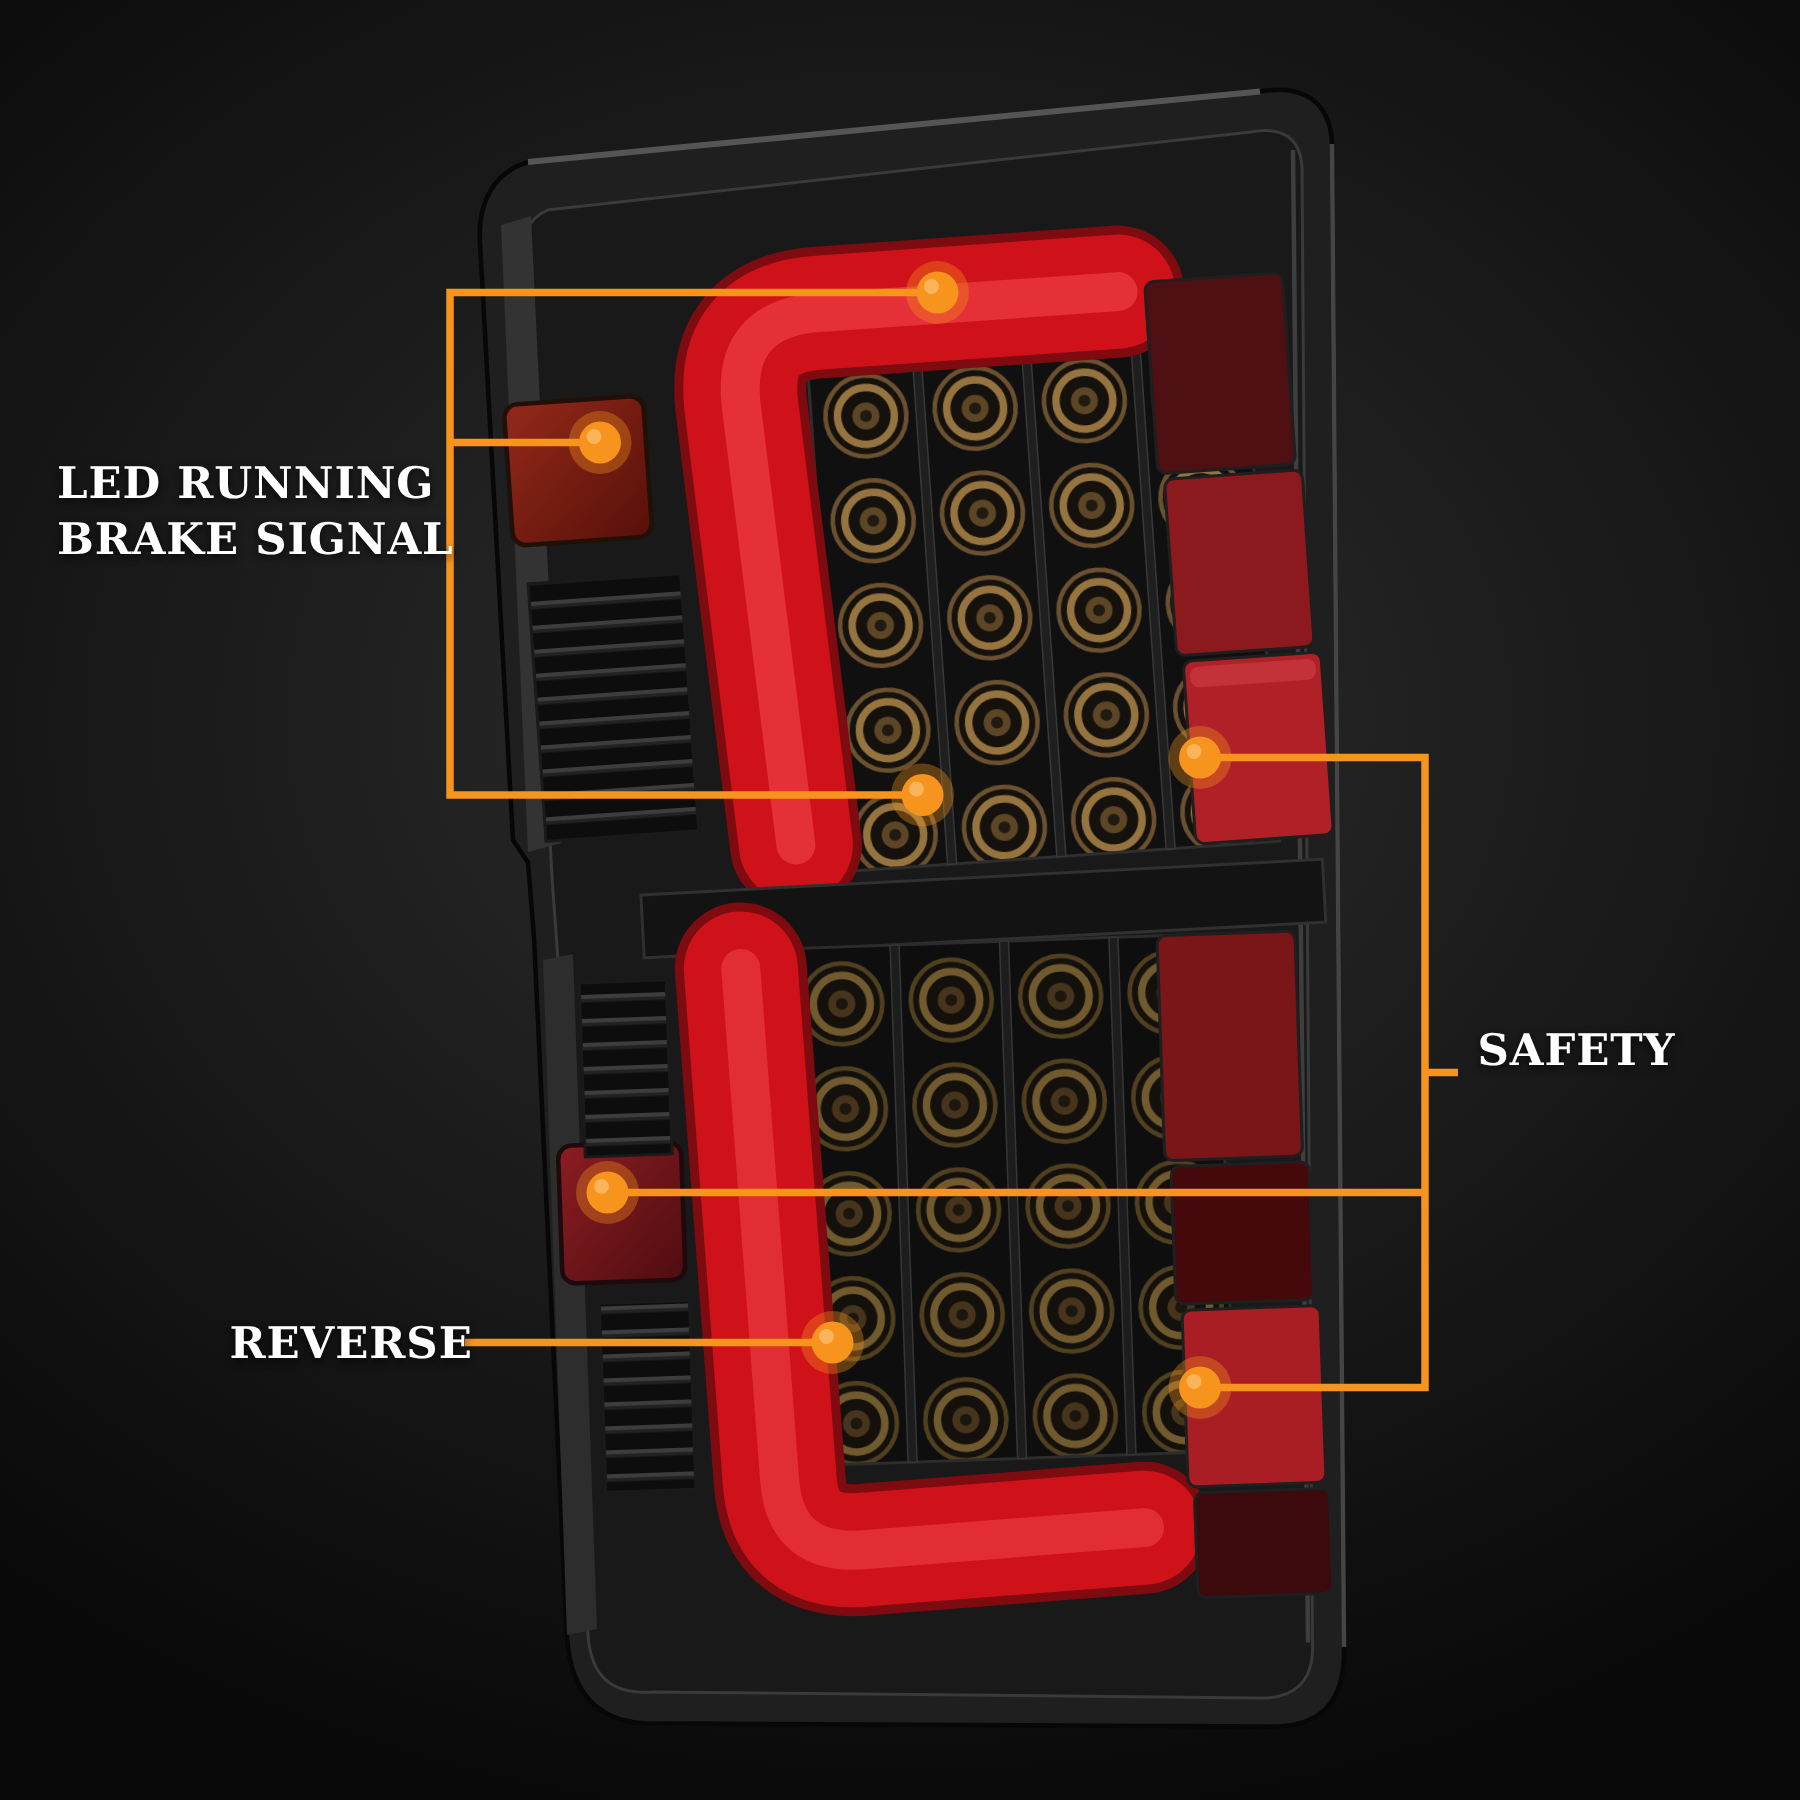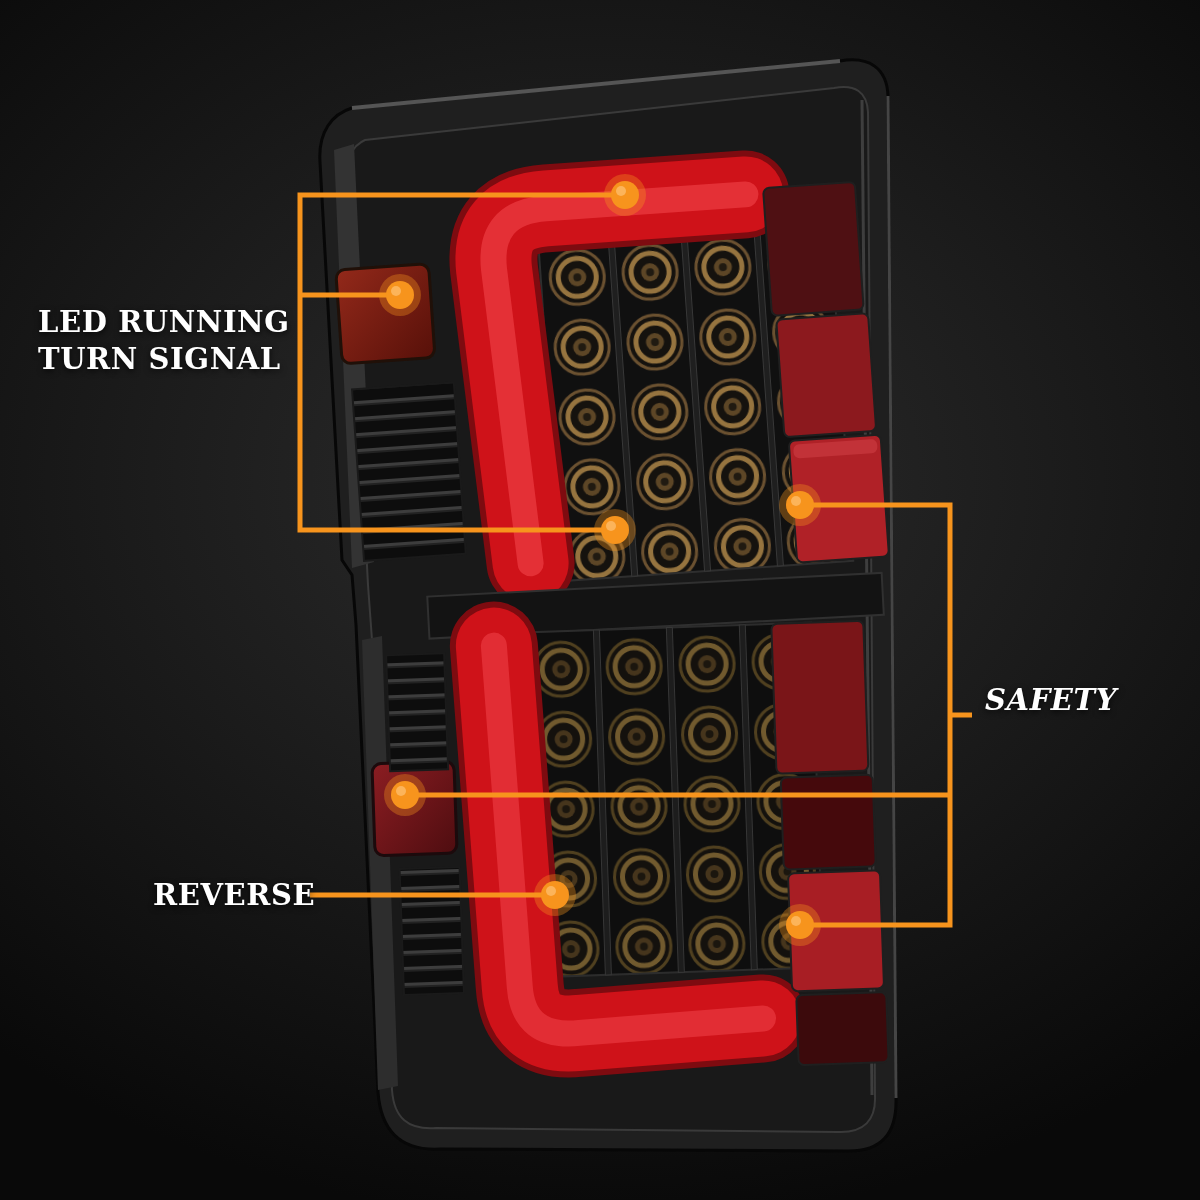--- a/index.html
+++ b/index.html
@@ -7,21 +7,21 @@
     position:relative;width:1200px;height:1200px;overflow:hidden;
     background:radial-gradient(ellipse 78% 62% at 50% 40%, #2d2d2d 0%, #1c1c1c 48%, #090909 100%);
     font-family:"DejaVu Serif","Liberation Serif",serif;
   }
   #illustration{position:absolute;left:0;top:0;width:1200px;height:1200px;}
   .label{
     position:absolute;color:#ffffff;font-weight:700;font-size:29px;line-height:1.26;
     letter-spacing:.6px;text-shadow:0 2px 6px rgba(0,0,0,.75);white-space:nowrap;
   }
   .label-led{left:38px;top:304px;width:234px;}
-  .label-safety{left:985px;top:682px;text-align:right;font-style:italic;}
+  .label-safety{left:985px;top:682px;text-align:right;}
   .label-reverse{left:153px;top:877px;width:150px;text-align:center;}
 </style>
 </head>
 <body>
 
 <div id="canvas">
 
   <svg id="illustration" viewBox="0 0 1200 1200" xmlns="http://www.w3.org/2000/svg">
     <defs>
       <linearGradient id="lensGradU" x1="0" y1="0" x2="1" y2="1">
@@ -161,21 +161,21 @@
     </g>
     <g>
       <circle cx="555" cy="895" r="21" fill="#F7941D" opacity=".35"></circle>
       <circle cx="555" cy="895" r="14" fill="#F7941D"></circle>
       <circle cx="551" cy="891" r="5" fill="#fcbb6a" opacity=".8"></circle>
     </g>
   </svg>
 
   <div class="label label-led">
     <div>LED RUNNING</div>
-    <div>TURN SIGNAL</div>
+    <div>BRAKE SIGNAL</div>
   </div>
 
   <div class="label label-safety">
     <div>SAFETY</div>
   </div>
 
   <div class="label label-reverse">
     <div>REVERSE</div>
   </div>
 

